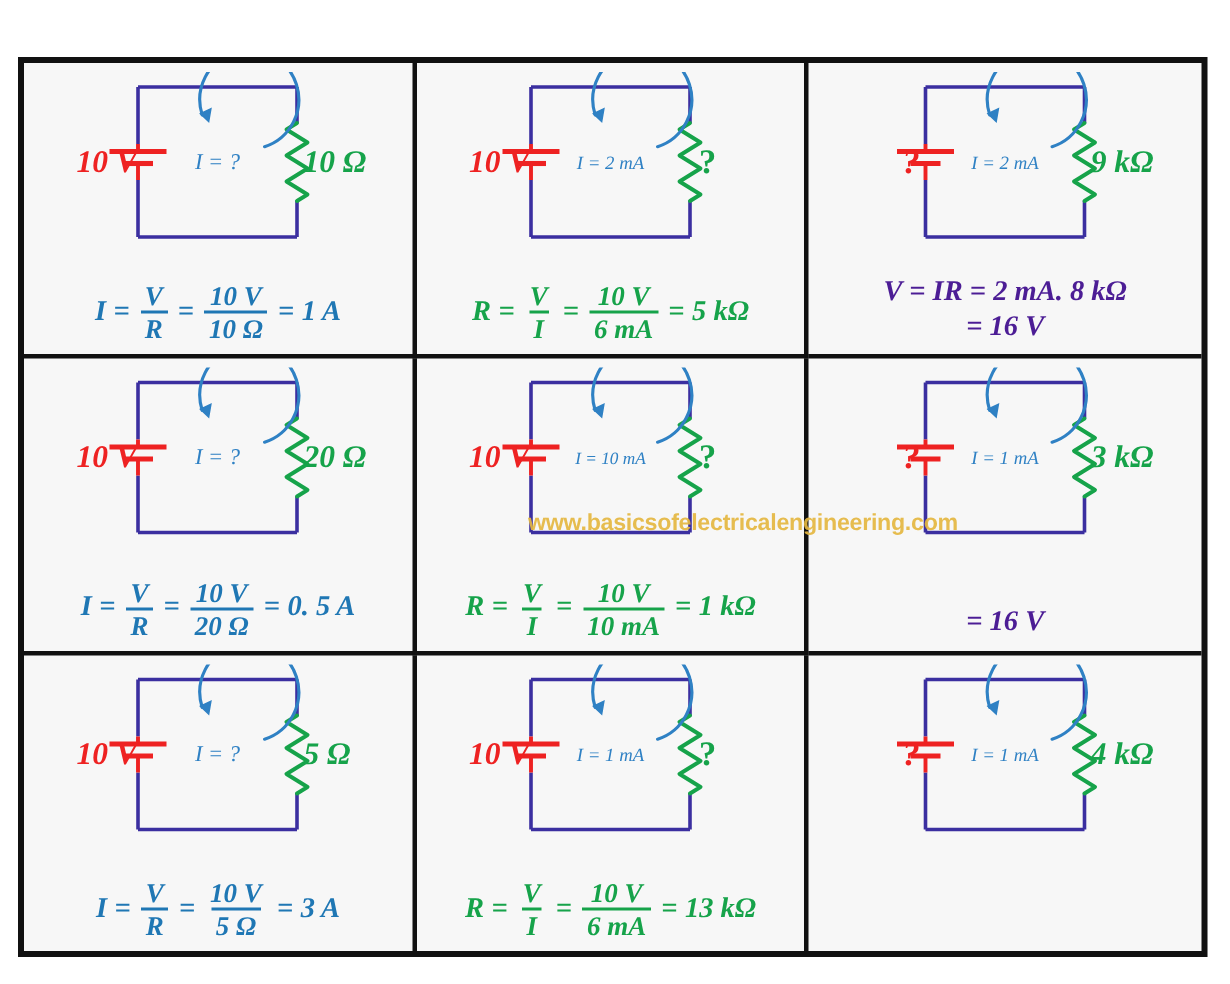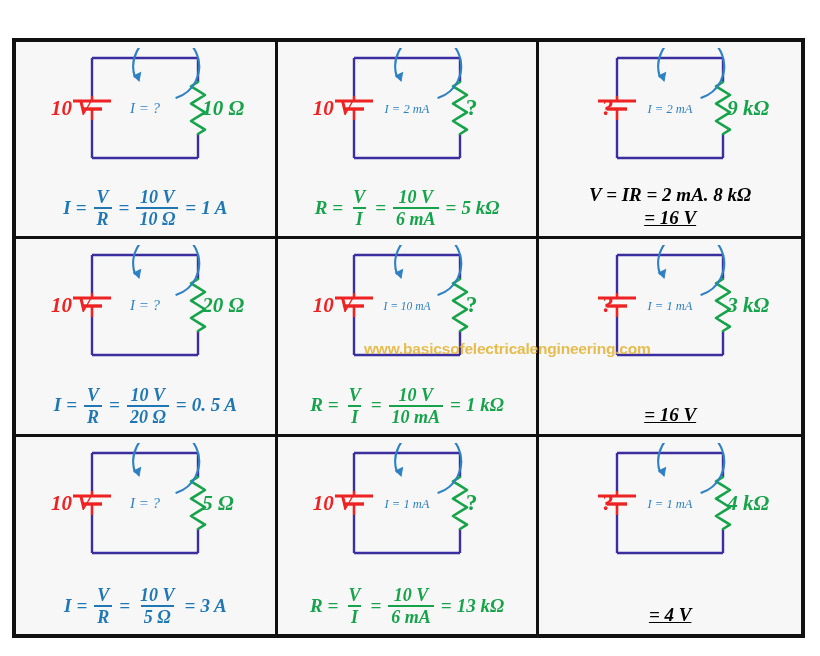--- a/index.html
+++ b/index.html
@@ -104,31 +104,31 @@
     right: 0;
     bottom: 8px;
     text-align: center;
     font-family: "Liberation Serif", serif;
     font-weight: 700;
     font-style: italic;
     line-height: 1.08;
   }
   .eq.blue  { color: #1f77b4; }
   .eq.green { color: #16a34a; }
-  .eq.red   { color: #000000; }
+  .eq.red   { color: #4c1d95; }
 
   .eq-line {
     display: flex;
     align-items: center;
     justify-content: center;
     gap: 5px;
     font-size: 19px;
     white-space: nowrap;
   }
-  .eq-line.second { font-size: 19px; margin-top: 2px; text-decoration: underline; }
+  .eq-line.second { font-size: 19px; margin-top: 2px; }
 
   .frac {
     display: inline-flex;
     flex-direction: column;
     align-items: center;
     vertical-align: middle;
     line-height: 1.0;
     padding: 0 2px;
   }
   .frac .num {
@@ -139,21 +139,21 @@
     padding: 1px 3px 0 3px;
     border-top: 2.4px solid currentColor;
     font-size: 18px;
   }
   .op { font-style: italic; }
   .term { font-style: italic; }
 
   
   #watermark {
     position: absolute;
-    left: 364px;
+    left: 352px;
     top: 340px;
     width: 330px;
     color: #e5b841;
     opacity: 0.92;
     font-family: "Liberation Sans", sans-serif;
     font-weight: 700;
     font-size: 15.5px;
     letter-spacing: -0.2px;
     white-space: nowrap;
     pointer-events: none;
@@ -618,20 +618,19 @@
        <div class="circuit-svg" style="width:150px;height:124px;position:absolute;left:50%;top:0;transform:translateX(-50%);pointer-events:none;">
          <div style="position:absolute;left:22px;top:60px;width:0;height:0;">
            <span class="src-label q">?</span>
          </div>
          <div style="position:absolute;left:128px;top:60px;width:0;height:0;">
            <span class="res-label">4 kΩ</span>
          </div>
        </div>
      </div>
      <div class="eq red">
-          <div class="eq-line second">= 4 V</div>
      </div>
       </div>
     </div>
 
   <div id="watermark">www.basicsofelectricalengineering.com</div>
 
 </div>
 
 </body></html>

